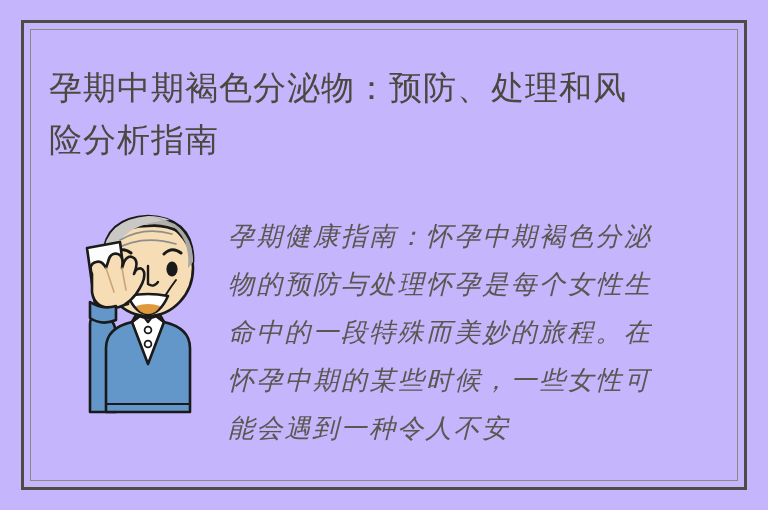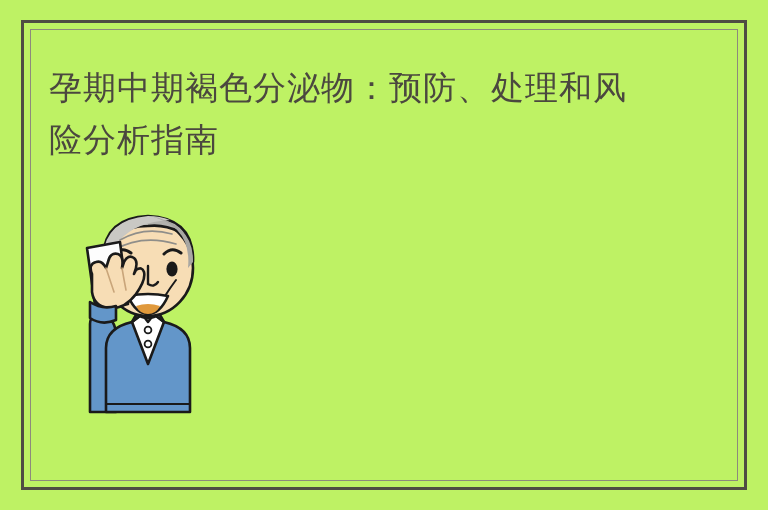--- a/index.html
+++ b/index.html
@@ -11,21 +11,21 @@
     height: 510px;
     background: #fbfaf3;
     font-family: "Liberation Sans", sans-serif;
     overflow: hidden;
   }
 
   #page {
     position: relative;
     width: 768px;
     height: 510px;
-    background: #bef264;
+    background: #c4b5fd;
   }
 
   
   .frame-outer {
     position: absolute;
     left: 21px;
     top: 20px;
     width: 726px;
     height: 470px;
     border: 3px solid #4f4d43;
@@ -158,14 +158,15 @@
 
         <g fill="#ffffff" stroke="#1a1a1a" stroke-width="1.8">
           <circle cx="104" cy="134" r="3.4"></circle>
           <circle cx="104" cy="148" r="3.4"></circle>
         </g>
 
       </g>
     </svg>
   </div>
 
+  <div class="body-text">孕期健康指南：怀孕中期褐色分泌物的预防与处理怀孕是每个女性生命中的一段特殊而美妙的旅程。在怀孕中期的某些时候，一些女性可能会遇到一种令人不安</div>
 
 </div>
 
 </body></html>

